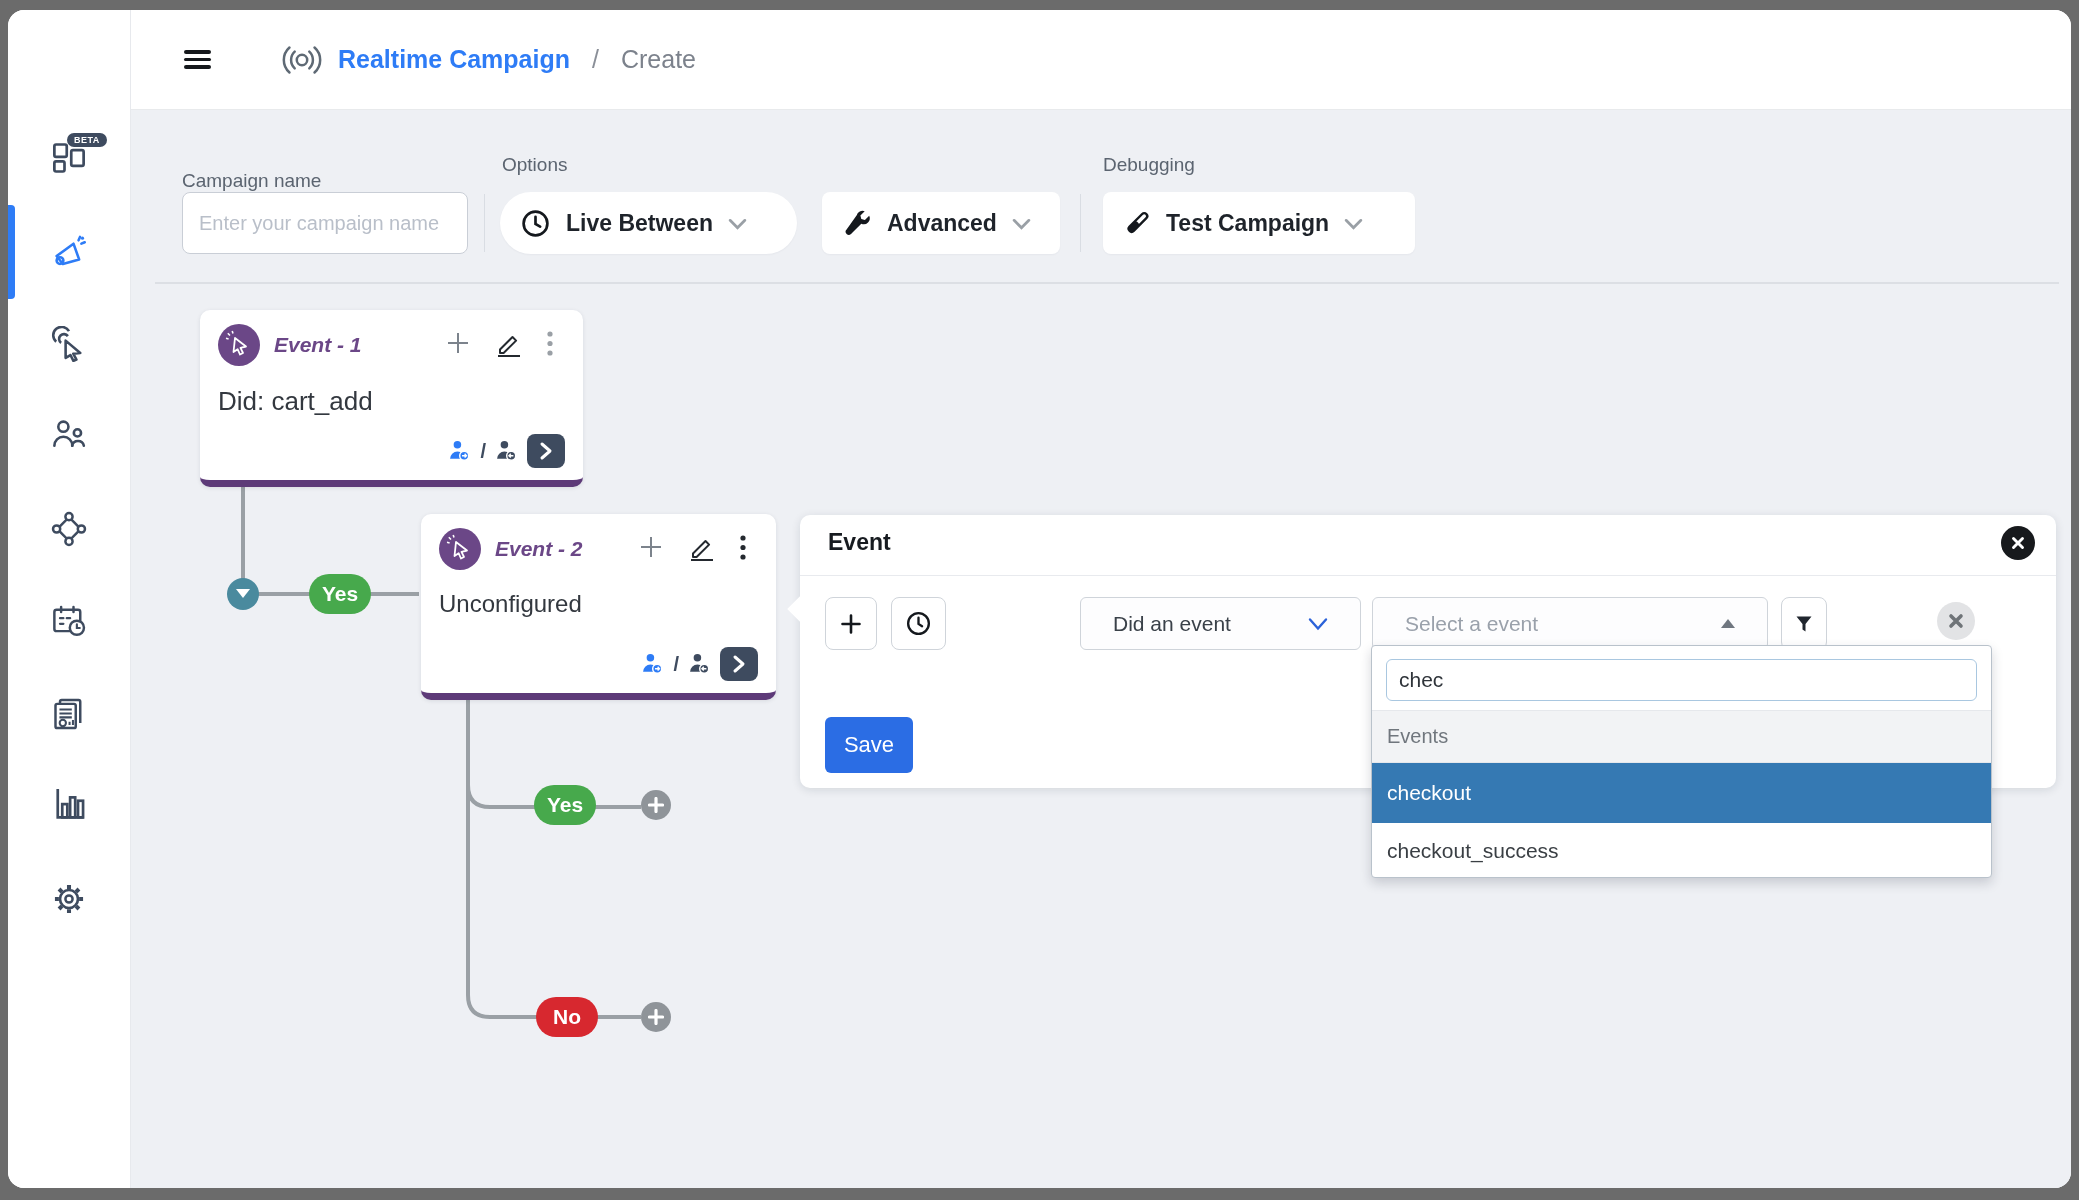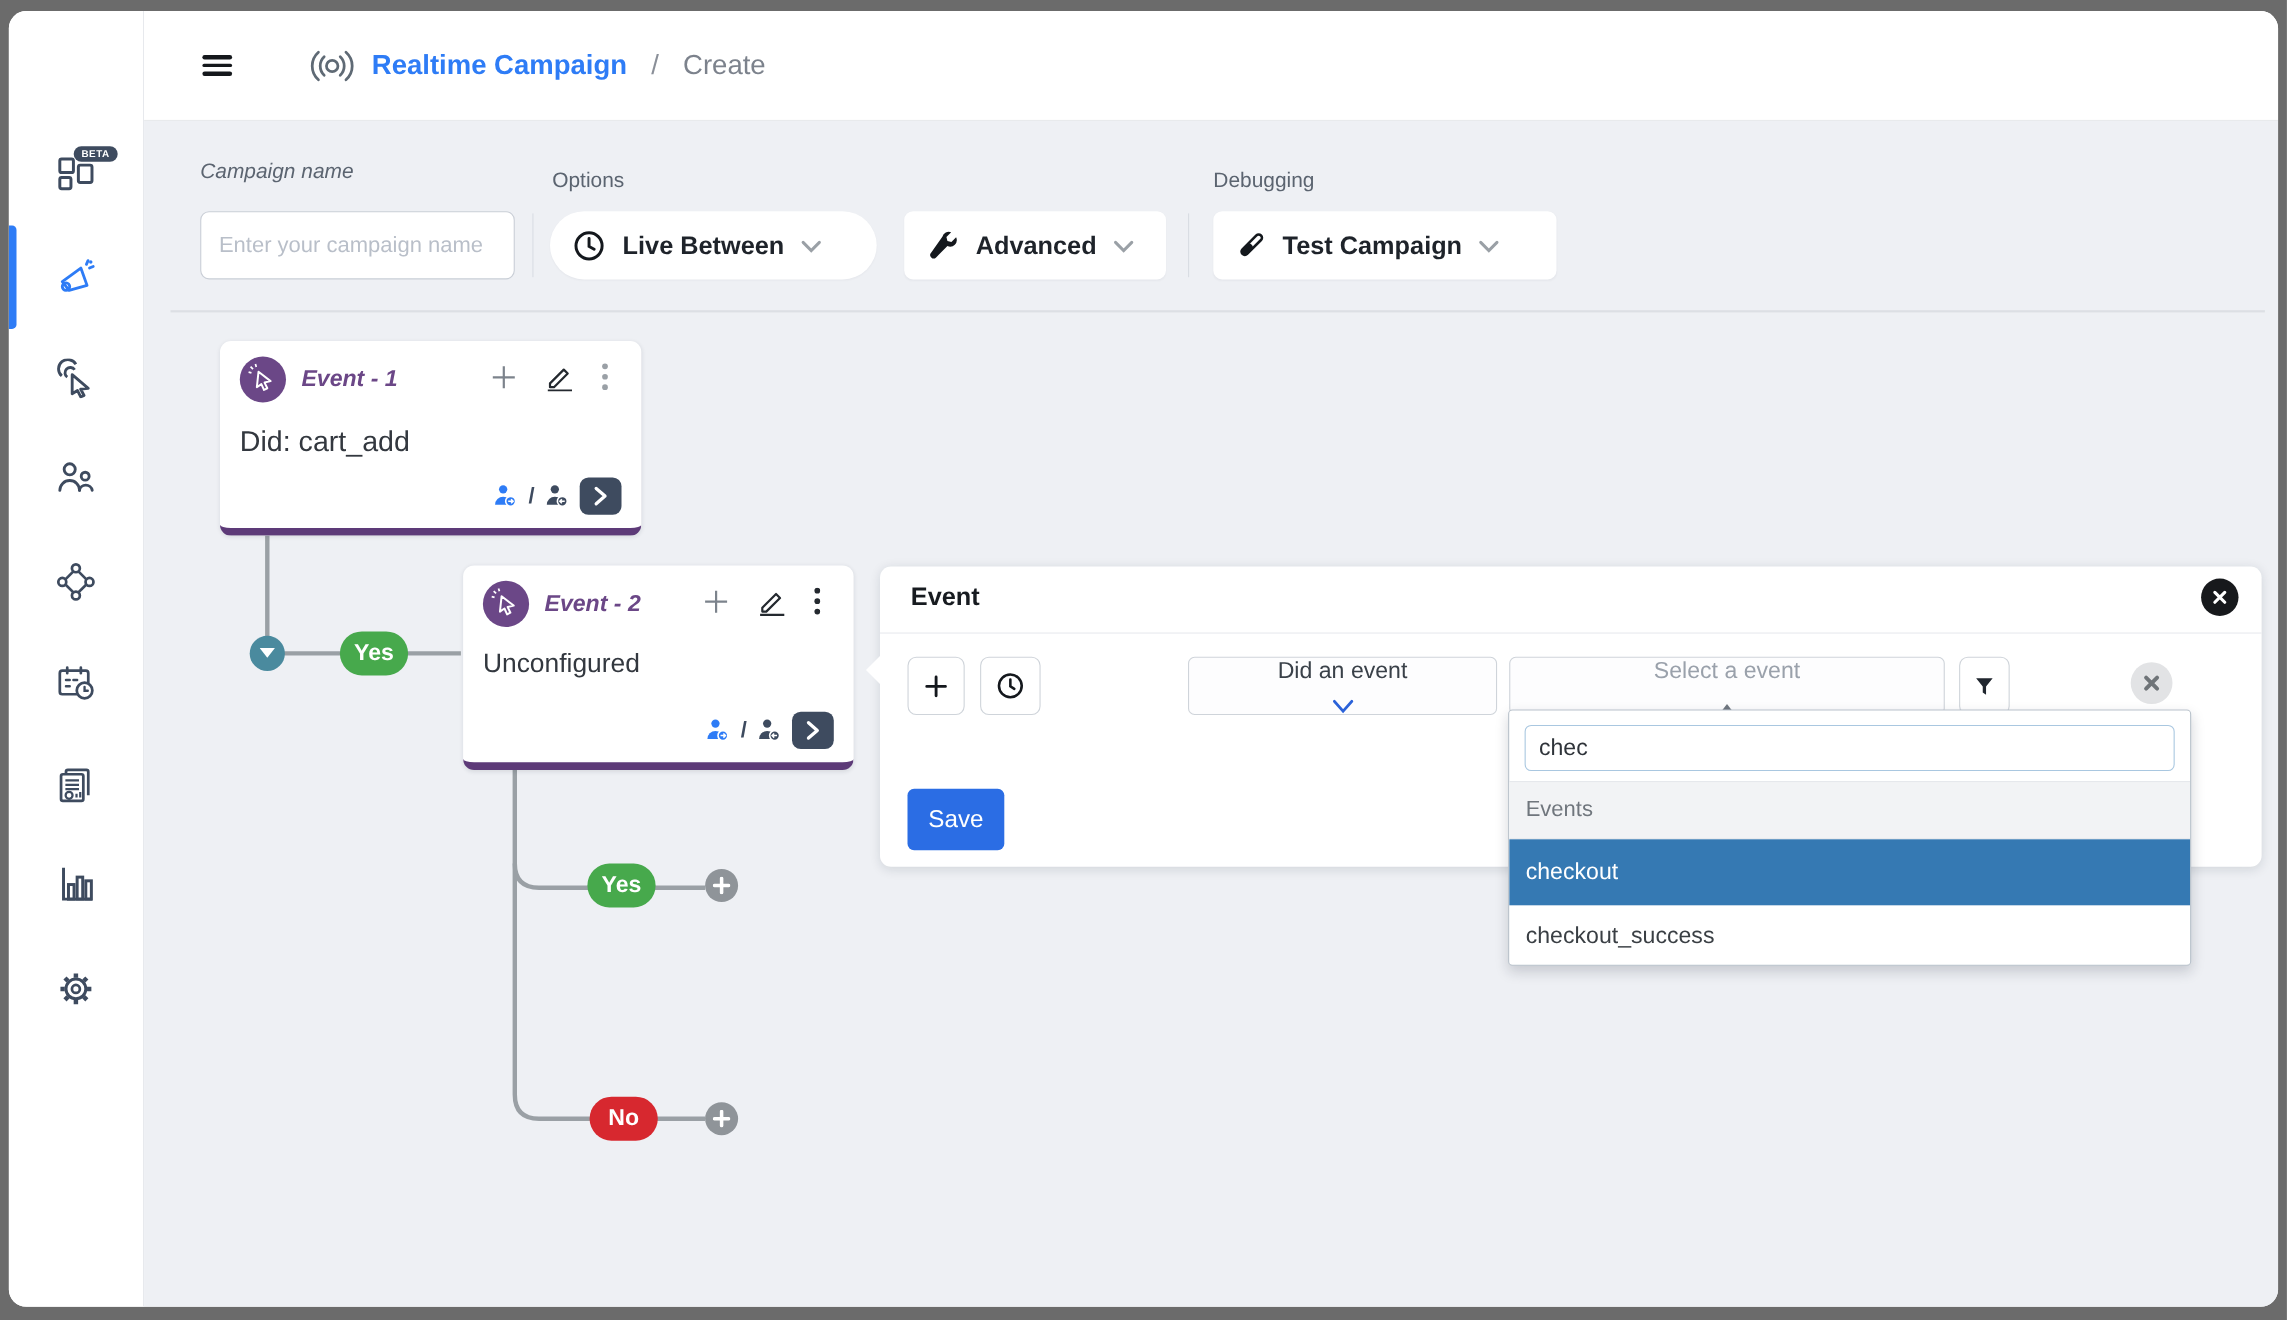--- a/index.html
+++ b/index.html
@@ -112,21 +112,21 @@
   .panel-divider { position:absolute; left:0; right:0; top:60px; height:1px; background:#e8eaee; }
   .pbtn {
     position:absolute; top:82px; height:53px; background:#fff;
     border:1px solid #cfd4da; border-radius:8px;
     display:flex; align-items:center; justify-content:center; cursor:pointer;
   }
   .pselect {
     position:absolute; top:82px; height:53px; background:#fdfdfe;
     border:1px solid #cfd4da; border-radius:6px;
     display:flex; align-items:center; justify-content:space-between;
-    padding:0 4px; font-size:21px; cursor:pointer;flex-direction:column;
+    padding:0 32px; font-size:21px; cursor:pointer;
   }
   .caret-up { width:0; height:0; border-left:7px solid transparent; border-right:7px solid transparent; border-bottom:9px solid #707780; }
   .gray-x {
     position:absolute; left:1137px; top:87px; width:38px; height:38px; border-radius:50%;
     background:#e2e3e5; display:flex; align-items:center; justify-content:center; cursor:pointer;
   }
   .save-btn {
     position:absolute; left:25px; top:202px; width:88px; height:56px;
     background:#2b6de4; border:none; border-radius:6px; color:#fff; font-size:22px;
     cursor:pointer; font-family:"Liberation Sans", sans-serif;
@@ -279,21 +279,21 @@
         </g>
       </svg>
       <span class="crumb-link">Realtime Campaign</span>
       <span class="crumb-sep">/</span>
       <span class="crumb-cur">Create</span>
     </div>
   </header>
 
   <main class="content">
 
-    <div class="field-label" style="left:51px; top:36px;font-style:italic;">Campaign name</div>
+    <div class="field-label" style="left:51px; top:60px;">Campaign name</div>
     <div class="field-label" style="left:371px; top:44px;">Options</div>
     <div class="field-label" style="left:972px; top:44px;">Debugging</div>
 
     <input class="campaign-input" type="text" placeholder="Enter your campaign name" style="">
 
     <div class="vdiv" style="left:353px;"></div>
 
     <div class="tool-btn" style="left:369px; width:297px;border-radius:31px;">
       <svg width="31" height="31" viewBox="0 0 30 30">
         <g stroke="#14181d" stroke-width="2.6" fill="none" stroke-linecap="round">

